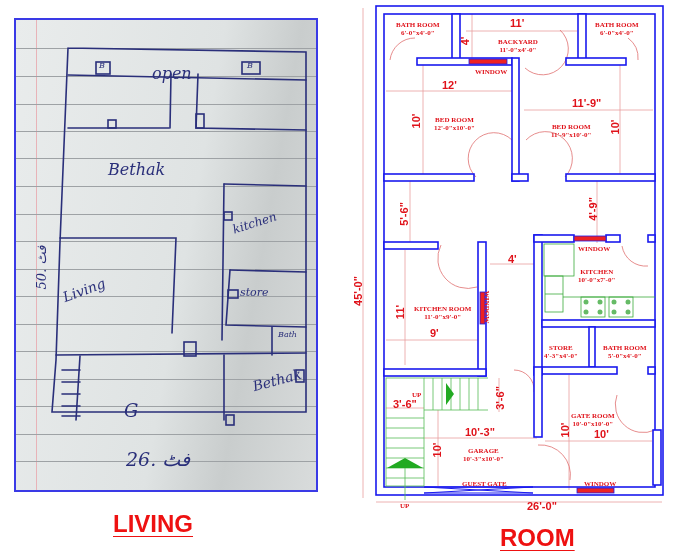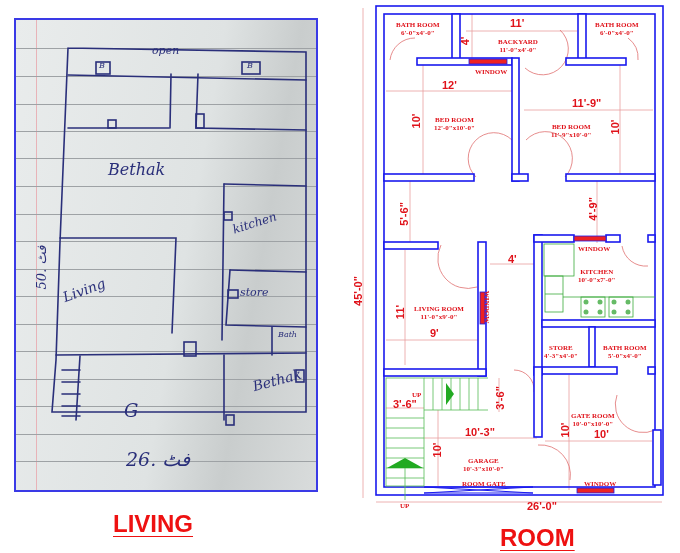--- a/index.html
+++ b/index.html
@@ -67,21 +67,21 @@
 
       <path d="M64 336 L60 400"></path>
       <path d="M46 350 L64 350 M46 362 L64 362 M46 374 L64 374 M46 386 L64 386 M46 396 L64 396"></path>
 
       <path d="M208 335 L208 400"></path>
       <rect x="280" y="350" width="8" height="12"></rect>
       <rect x="210" y="395" width="8" height="10"></rect>
     </g>
   </svg>
 
-  <div class="hand" style="left:136px;top:24px;font-size:11px">open</div>
+  <div class="hand" style="left:136px;top:44px;font-size:16px">open</div>
   <div class="hand" style="left:83px;top:41px;font-size:8px">B</div>
   <div class="hand" style="left:231px;top:41px;font-size:8px">B</div>
   <div class="hand" style="left:92px;top:140px;font-size:16px">Bethak</div>
   <div class="hand" style="left:216px;top:196px;font-size:12px;transform:rotate(-18deg)">kitchen</div>
   <div class="hand" style="left:46px;top:262px;font-size:14px;transform:rotate(-20deg)">Living</div>
   <div class="hand" style="left:224px;top:266px;font-size:11px">store</div>
   <div class="hand" style="left:262px;top:310px;font-size:8px">Bath</div>
   <div class="hand" style="left:108px;top:380px;font-size:18px">G</div>
   <div class="hand" style="left:236px;top:352px;font-size:14px;transform:rotate(-15deg)">Bethak</div>
   <div class="hand" style="left:110px;top:428px;font-size:19px">26. فٹ</div>
@@ -232,45 +232,45 @@
   </div>
 <div class="plan-label" style="left:551px;top:123px">
     <div>BED ROOM</div>
     <div>11'-9"x10'-0"</div>
   </div>
 <div class="plan-label" style="left:578px;top:268px">
     <div>KITCHEN</div>
     <div>10'-0"x7'-0"</div>
   </div>
 <div class="plan-label" style="left:414px;top:305px">
-    <div>LIVING ROOM</div>
+    <div>KITCHEN ROOM</div>
     <div>11'-0"x9'-0"</div>
   </div>
 <div class="plan-label" style="left:544px;top:344px">
     <div>STORE</div>
     <div>4'-3"x4'-0"</div>
   </div>
 <div class="plan-label" style="left:603px;top:344px">
     <div>BATH ROOM</div>
     <div>5'-0"x4'-0"</div>
   </div>
 <div class="plan-label" style="left:571px;top:412px">
     <div>GATE ROOM</div>
     <div>10'-0"x10'-0"</div>
   </div>
-<div class="plan-label" style="left:463px;top:457px">
+<div class="plan-label" style="left:463px;top:447px">
     <div>GARAGE</div>
     <div>10'-3"x10'-0"</div>
   </div>
 
 <div class="plan-label" style="left:475px;top:68px">WINDOW</div>
 <div class="plan-label" style="left:578px;top:245px">WINDOW</div>
 <div class="plan-label" style="left:471px;top:303px;transform:rotate(90deg)">WINDOW</div>
 <div class="plan-label" style="left:584px;top:480px">WINDOW</div>
-<div class="plan-label" style="left:462px;top:480px">ROOM GATE</div>
+<div class="plan-label" style="left:462px;top:480px">GUEST GATE</div>
 <div class="plan-label" style="left:412px;top:391px">UP</div>
 <div class="plan-label" style="left:400px;top:502px">UP</div>
 
 <div class="dim" style="left:510px;top:17px">11'</div>
 <div class="dim v" style="left:461px;top:35px">4'</div>
 <div class="dim" style="left:442px;top:79px">12'</div>
 <div class="dim v" style="left:409px;top:115px">10'</div>
 <div class="dim" style="left:572px;top:97px">11'-9"</div>
 <div class="dim v" style="left:608px;top:121px">10'</div>
 <div class="dim v" style="left:392px;top:208px">5'-6"</div>

